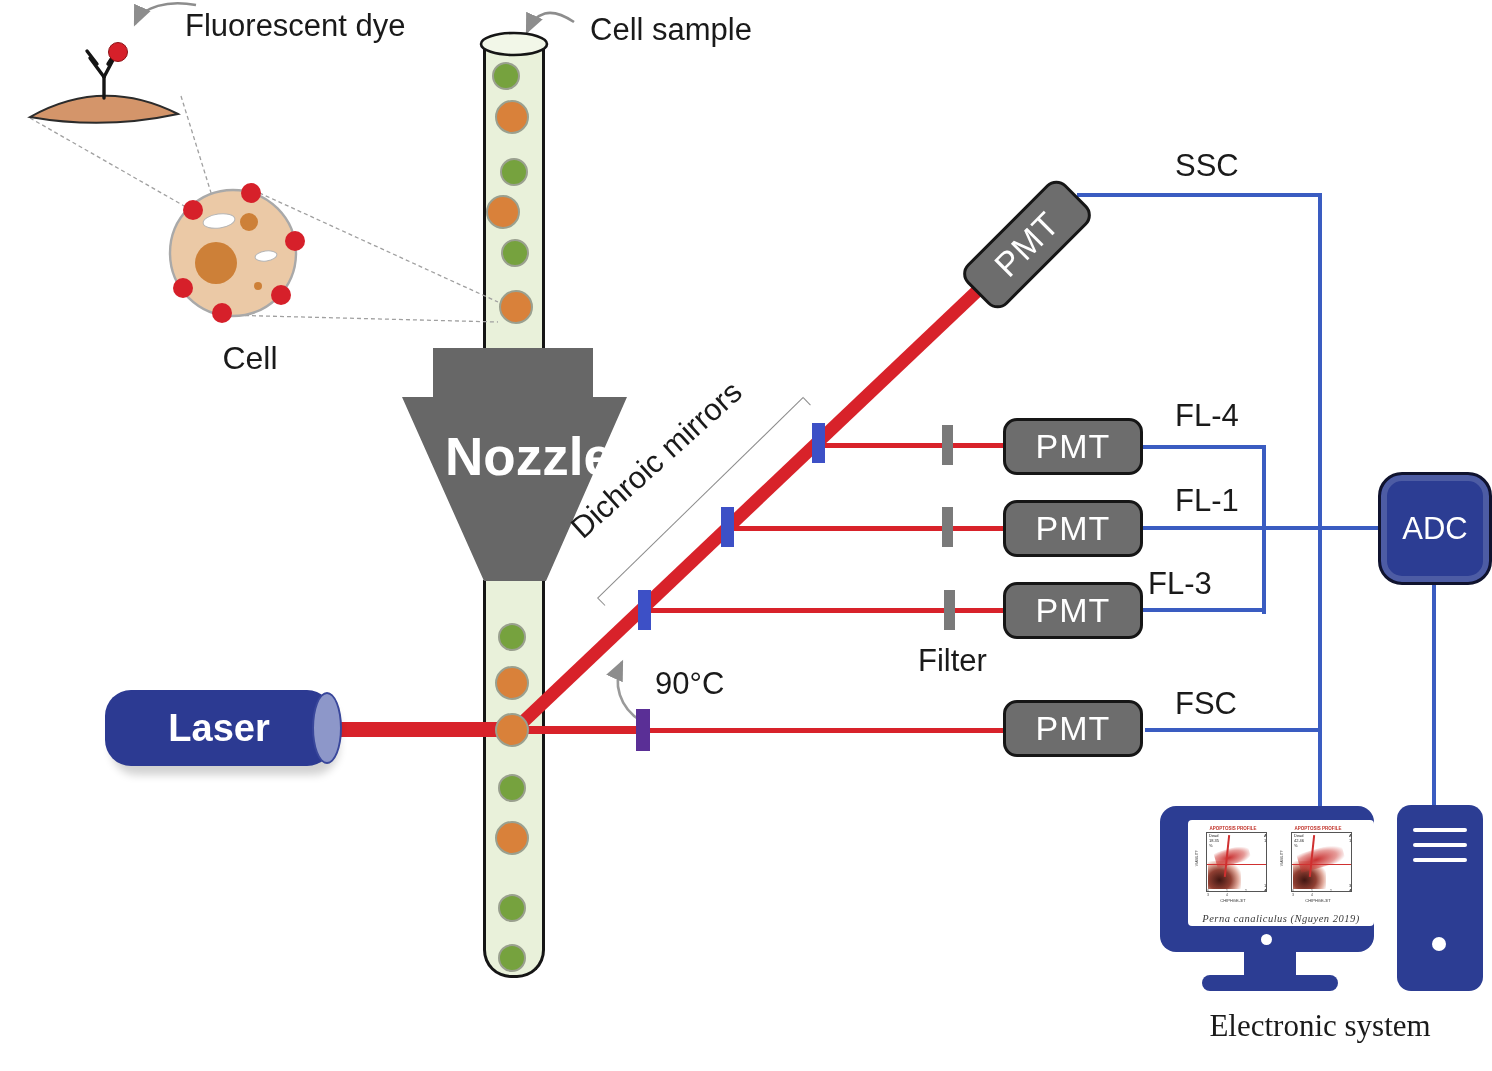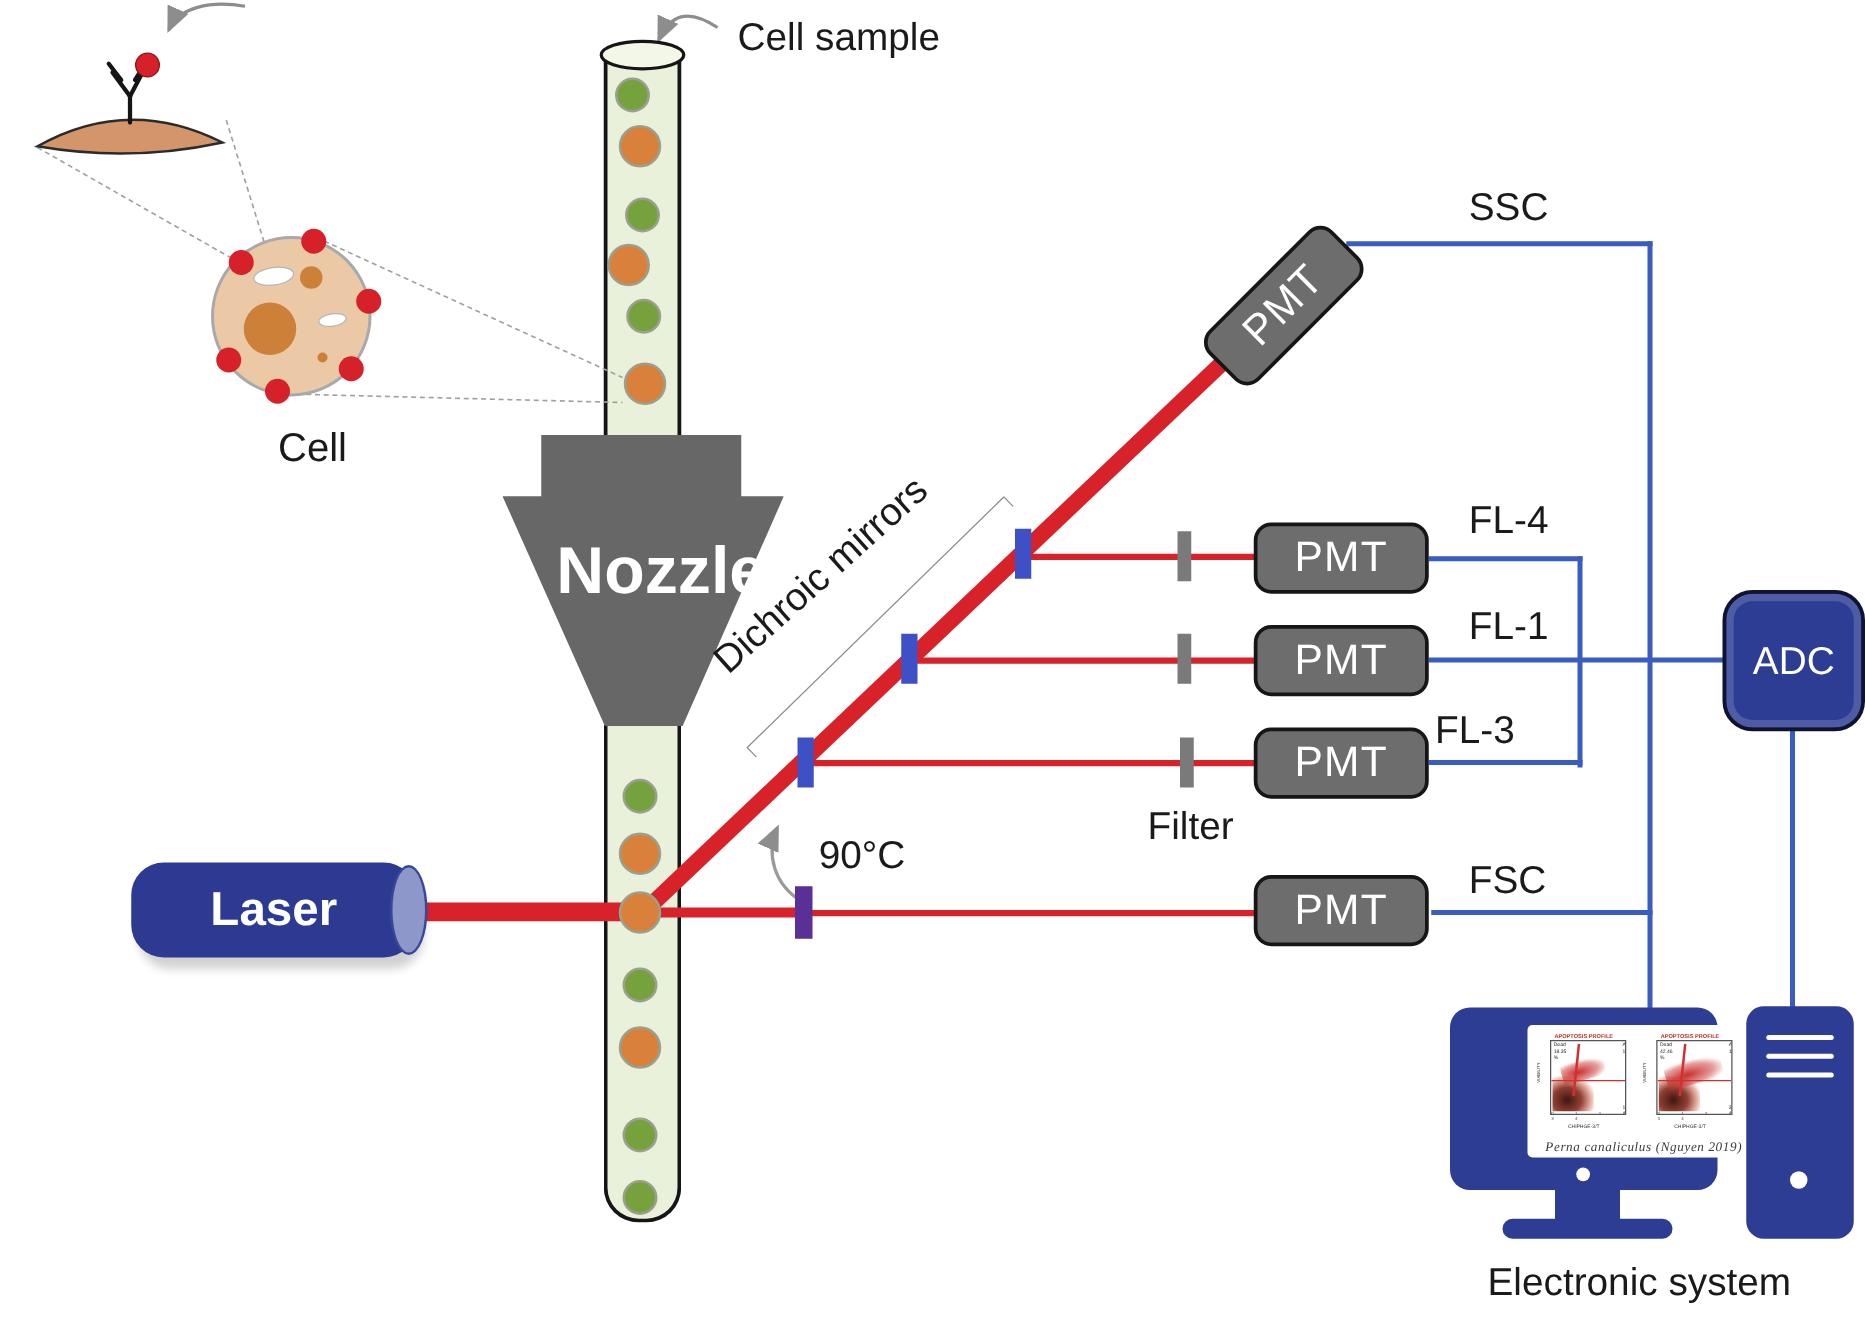--- a/index.html
+++ b/index.html
@@ -189,21 +189,21 @@
     </div>
   <div class="abs device pmt" style="left:1003px;top:700px;">
     <span>PMT</span>
     </div>
 
   <div class="abs device adc" style="left:1378px;top:472px;">
     <span>ADC</span>
   </div>
 
   <div class="abs device devblue monitor" style="left:1160px;top:806px;"></div>
-  <div class="abs device screen" style="left:1222px;top:820px;">
+  <div class="abs device screen" style="left:1188px;top:820px;">
 
     <div class="mp" style="left:9px;top:6px;">
       <span class="mp-title">APOPTOSIS PROFILE</span>
       <div class="mp-area">
         <div class="mp-blob"></div>
         <div class="mp-streak"></div>
         <div class="mp-vline"></div>
         <div class="mp-hline"></div>
         <span class="mp-q" style="left:2px;top:1px;">
           <span>Dead</span>
@@ -257,24 +257,25 @@
   </div>
   <div class="abs device white-dot" style="left:1261px;top:934px;width:11px;height:11px;"></div>
   <div class="abs device devblue" style="left:1244px;top:950px;width:52px;height:28px;"></div>
   <div class="abs device devblue" style="left:1202px;top:975px;width:136px;height:16px;border-radius:8px;"></div>
   <div class="abs device devblue tower" style="left:1397px;top:805px;"></div>
   <div class="abs device tower-line" style="left:1413px;top:828px;"></div>
   <div class="abs device tower-line" style="left:1413px;top:843px;"></div>
   <div class="abs device tower-line" style="left:1413px;top:858px;"></div>
   <div class="abs device white-dot" style="left:1432px;top:937px;width:14px;height:14px;"></div>
 
+  <div class="abs lbl" style="left:185px;top:8px;">Fluorescent dye</div>
   <div class="abs lbl" style="left:590px;top:12px;">Cell sample</div>
   <div class="abs lbl" style="left:203px;top:340px;width:62px;text-align:center;font-size:32px;margin-left:16px;">Cell</div>
   <div class="abs lbl" style="left:1175px;top:148px;font-weight:500;">SSC</div>
   <div class="abs lbl" style="left:1175px;top:398px;font-weight:500;">FL-4</div>
   <div class="abs lbl" style="left:1175px;top:483px;font-weight:500;">FL-1</div>
   <div class="abs lbl" style="left:1148px;top:566px;font-weight:500;">FL-3</div>
   <div class="abs lbl" style="left:1175px;top:686px;font-weight:500;">FSC</div>
   <div class="abs lbl" style="left:918px;top:643px;">Filter</div>
   <div class="abs lbl" style="left:655px;top:666px;">90°C</div>
-  <div class="abs lbl" style="left:1190px;top:1008px;width:260px;">Electronic system</div>
+  <div class="abs lbl" style="left:1190px;top:1008px;width:260px;text-align:center;font-family:Liberation Serif, serif;">Electronic system</div>
 
 </div>
 
 </body></html>

